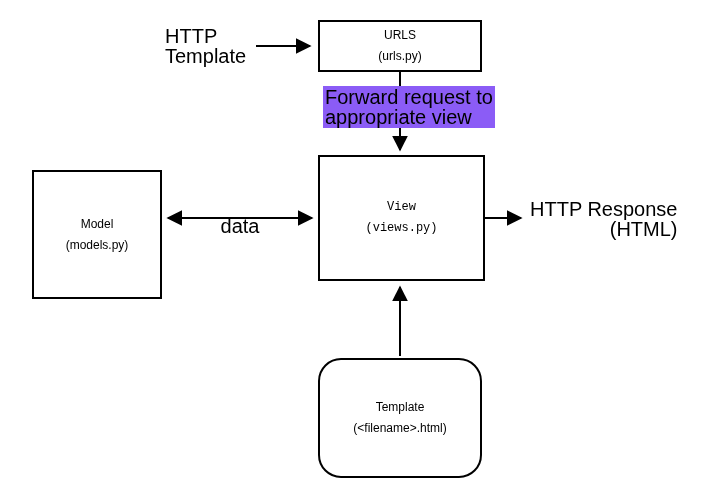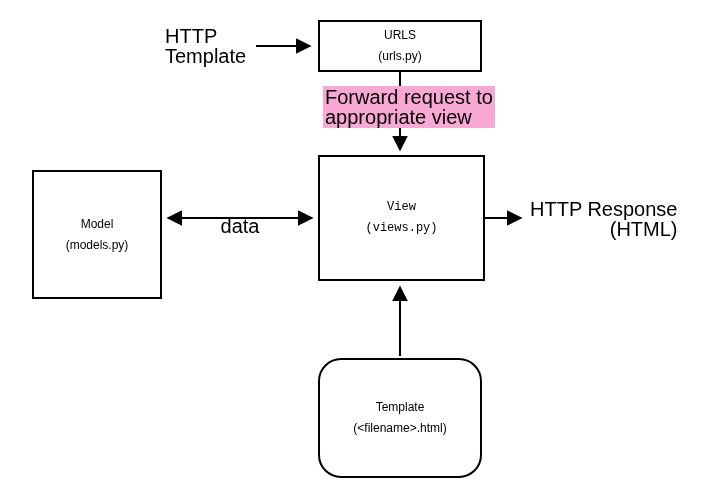--- a/index.html
+++ b/index.html
@@ -42,21 +42,21 @@
   .box-template { left: 318px; top: 358px; width: 164px; height: 120px; border-radius: 23px; }
   .freelabel {
     position: absolute;
     z-index: 2;
     font-size: 20px;
     line-height: 20px;
     color: #000000;
     white-space: nowrap;
   }
   .lbl-http-request { left: 165px; top: 26px; text-align: left; }
-  .lbl-forward      { left: 323px; top: 86px; text-align: left; background: #f9a8d4; padding: 1px 2px; }
+  .lbl-forward      { left: 323px; top: 86px; text-align: left; background: #8b5cf6; padding: 1px 2px; }
   .lbl-readwrite    { left: 180px; top: 198px; width: 120px; text-align: center; }
   .lbl-readwrite .rw-line2 { margin-top: 18px; }
   .lbl-http-response{ left: 530px; top: 199px; text-align: right; }
 </style>
 </head>
 <body>
 
 <div class="canvas">
 
   <svg class="arrow-layer" viewBox="0 0 713 503" xmlns="http://www.w3.org/2000/svg" aria-hidden="true">

